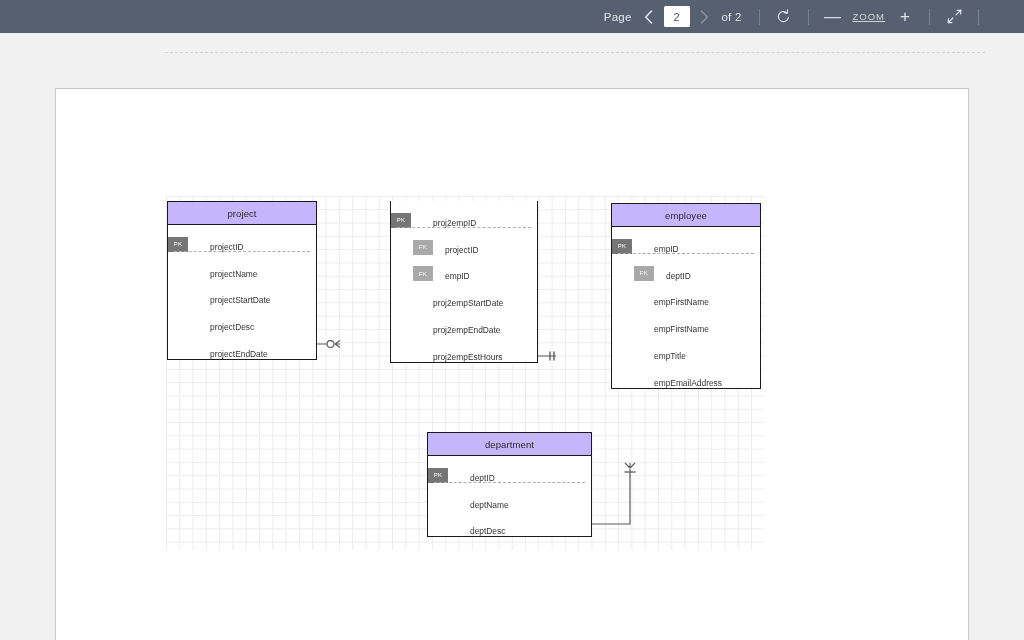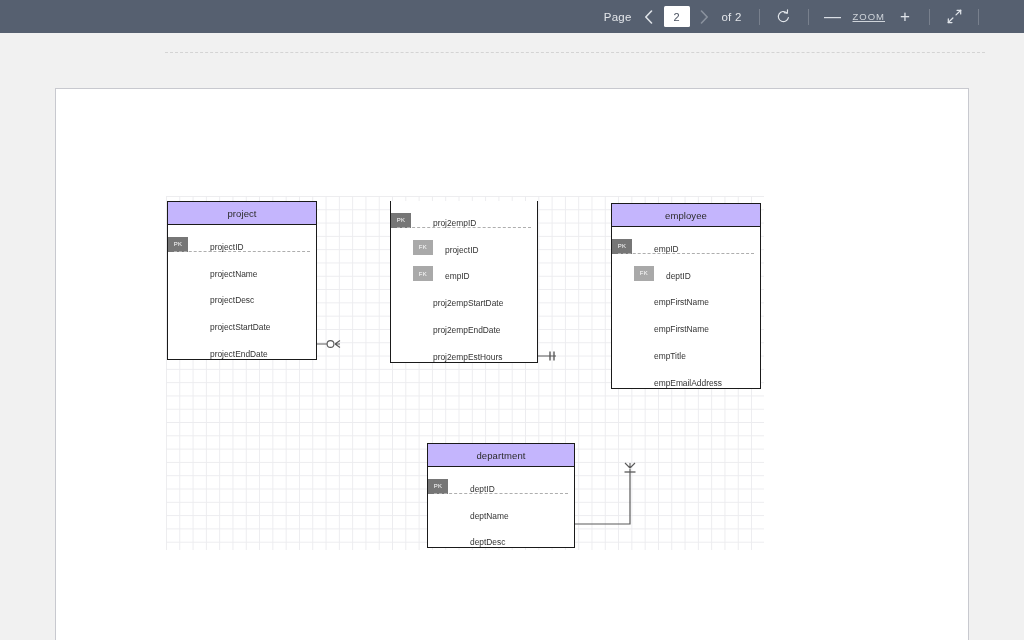--- a/index.html
+++ b/index.html
@@ -282,25 +282,25 @@
         <div class="er-row pk-sep">
           <span class="badge pk">PK</span>
           <span class="attr">projectID</span>
         </div>
         <div class="er-row">
           <span class="badge-spacer"></span>
           <span class="attr">projectName</span>
         </div>
         <div class="er-row">
           <span class="badge-spacer"></span>
+          <span class="attr">projectStartDate</span>
+        </div>
+        <div class="er-row">
+          <span class="badge-spacer"></span>
           <span class="attr">projectDesc</span>
-        </div>
-        <div class="er-row">
-          <span class="badge-spacer"></span>
-          <span class="attr">projectStartDate</span>
         </div>
         <div class="er-row">
           <span class="badge-spacer"></span>
           <span class="attr">projectEndDate</span>
         </div>
       </div>
     </div>
 
     <div class="er-table" style="left:334px; top:112px; width:148px;">
       <div class="er-body">
@@ -354,21 +354,21 @@
           <span class="badge-spacer"></span>
           <span class="attr">empTitle</span>
         </div>
         <div class="er-row">
           <span class="badge-spacer"></span>
           <span class="attr">empEmailAddress</span>
         </div>
       </div>
     </div>
 
-    <div class="er-table" style="left:371px; top:354px; width:148px;">
+    <div class="er-table" style="left:371px; top:343px; width:165px;">
       <div class="er-head">department</div>
       <div class="er-body">
         <div class="er-row pk-sep">
           <span class="badge pk">PK</span>
           <span class="attr">deptID</span>
         </div>
         <div class="er-row">
           <span class="badge-spacer"></span>
           <span class="attr">deptName</span>
         </div>

